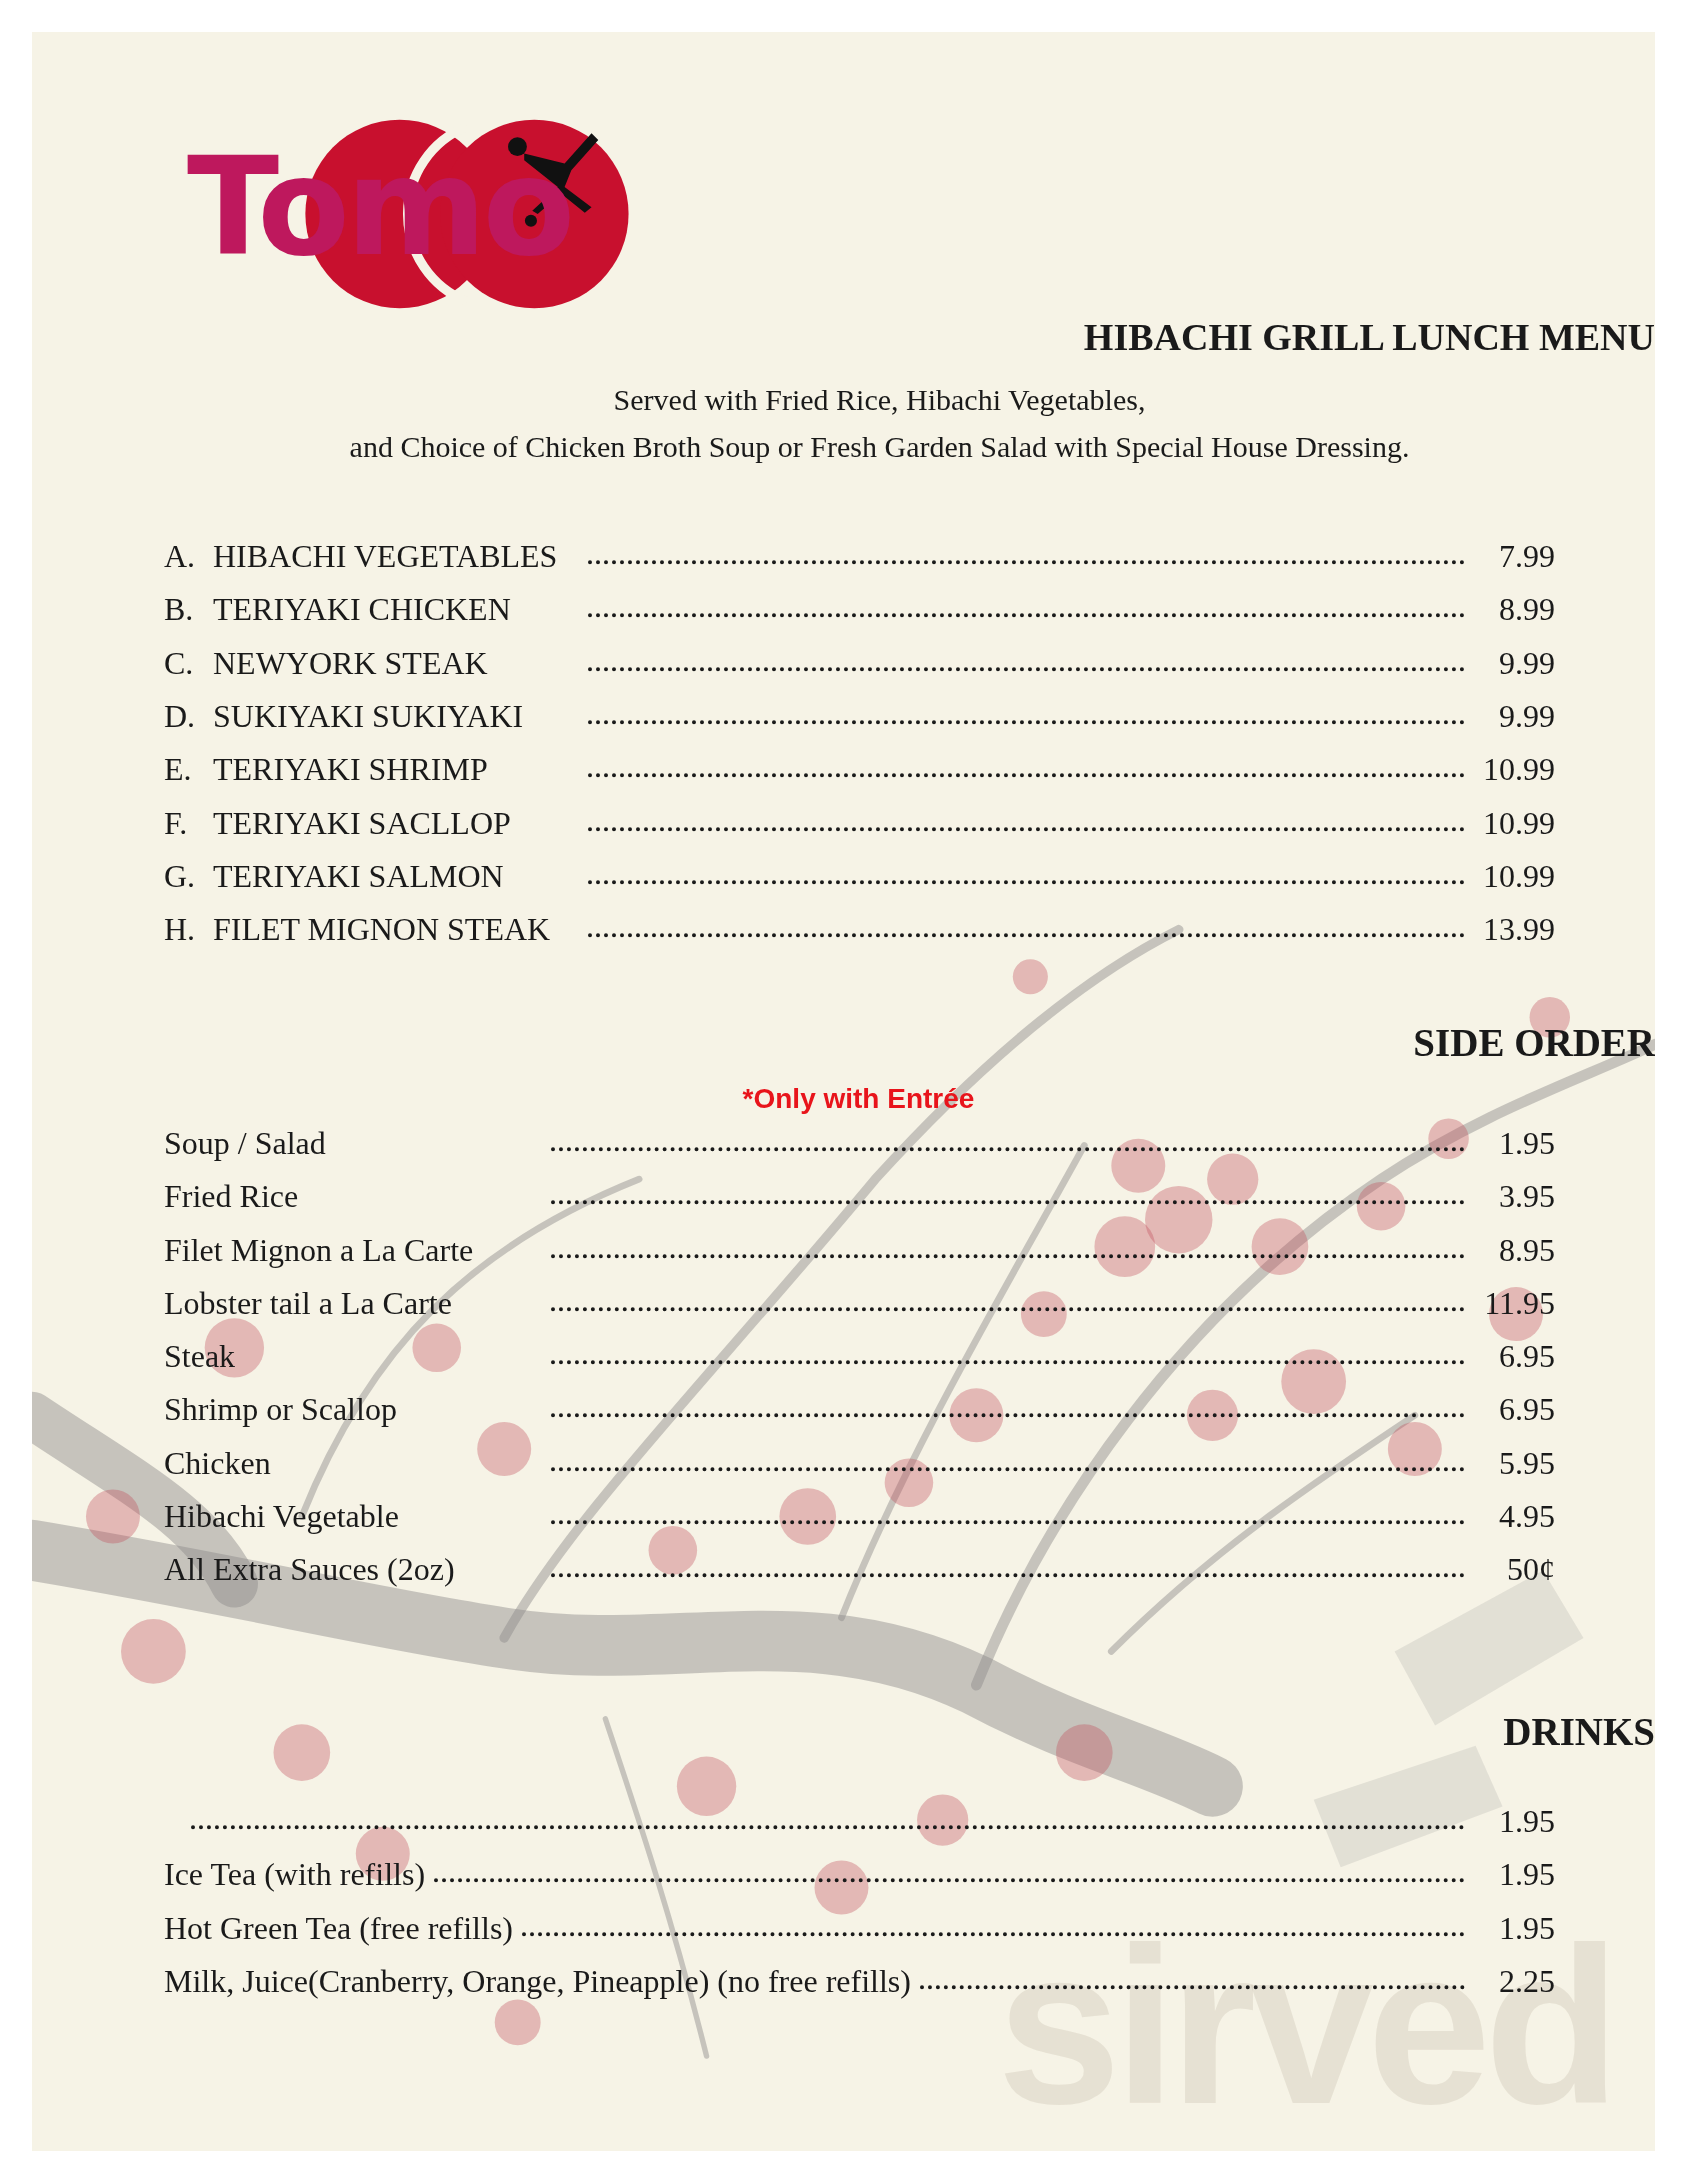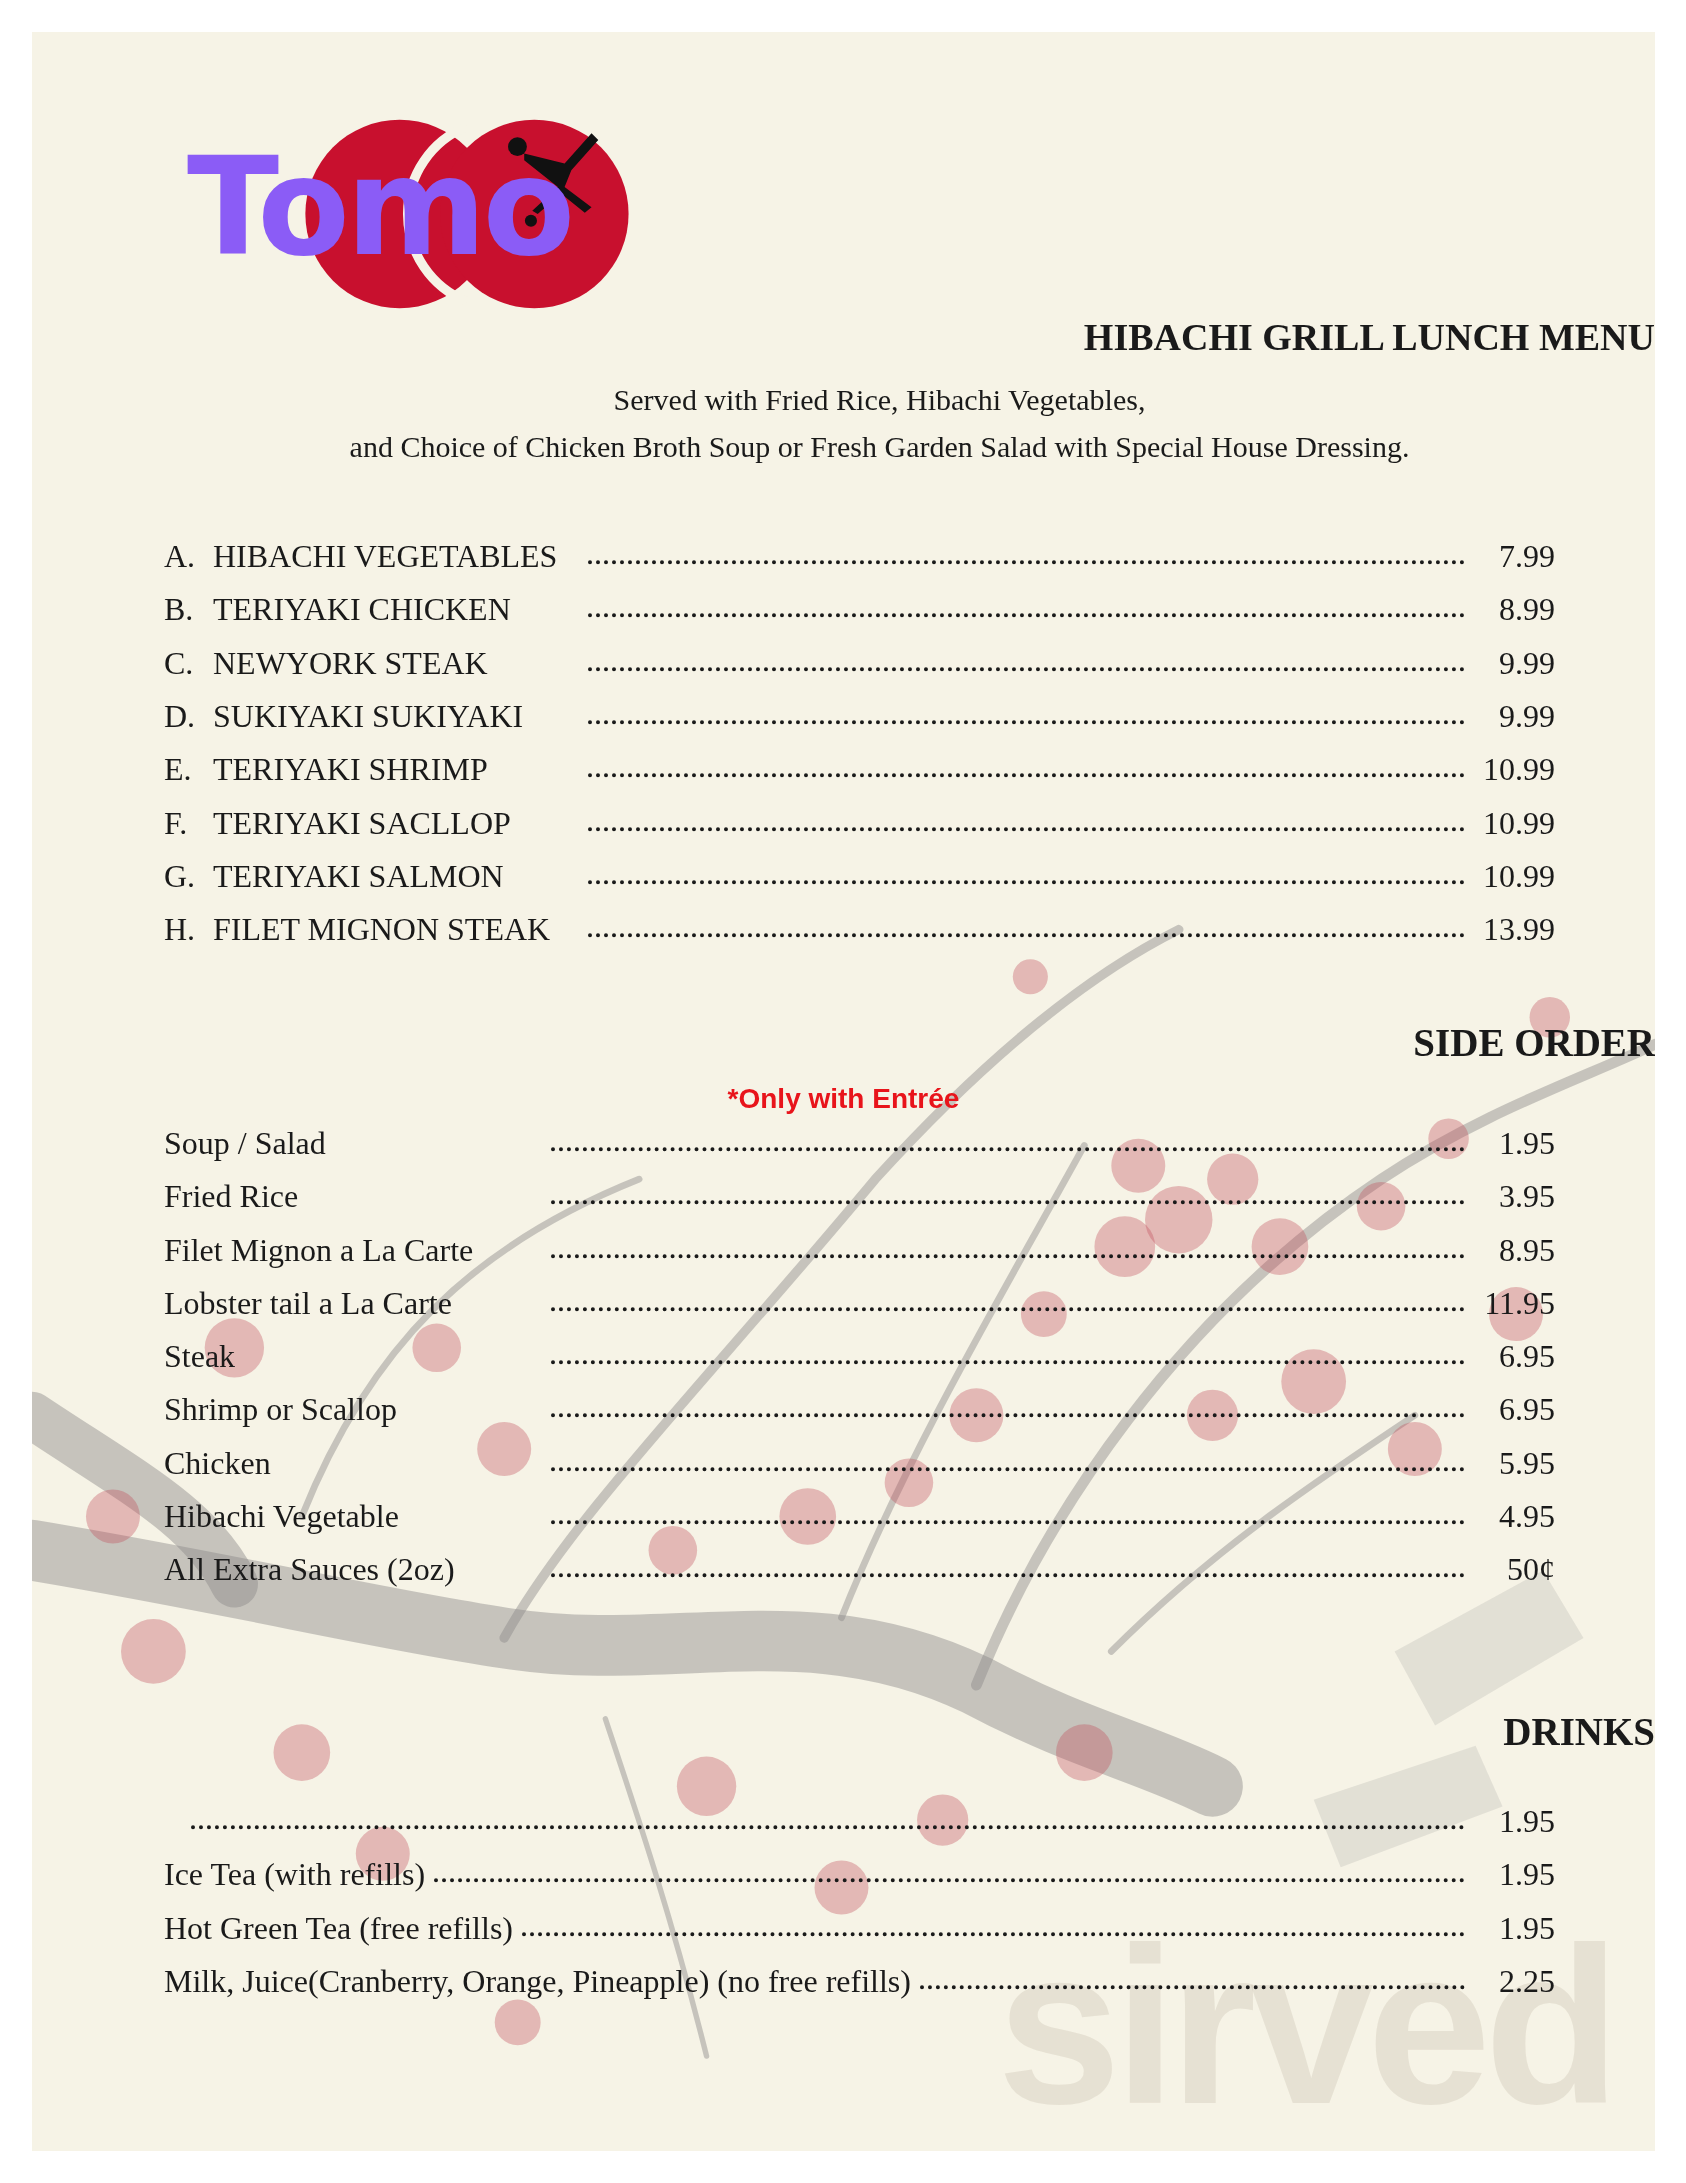--- a/index.html
+++ b/index.html
@@ -13,21 +13,21 @@
   }
   
   .blossom { position: absolute; left: 0; top: 0; width: 1623px; height: 2119px; pointer-events: none; }
   .watermark {
     position: absolute; left: 965px; top: 1882px; font-family: "Liberation Sans", sans-serif;
     font-weight: bold; font-size: 223px; color: rgba(190,180,160,0.28); letter-spacing: -6.7px; line-height: 1;
   }
   .logo { position: absolute; left: 128px; top: 81px; width: 486px; height: 202px; }
   .logo-text {
     position: absolute; left: 27px; top: 27px; font-family: "DejaVu Sans", sans-serif; font-weight: bold;
-    font-size: 135px; color: #8b5cf6; letter-spacing: -4px; line-height: 1;
+    font-size: 135px; color: #be185d; letter-spacing: -4px; line-height: 1;
   }
   .title {
     position: absolute; left: 0; width: 1623px; text-align: right; font-weight: bold;
   }
   .t-main { top: 283px; font-size: 38px; }
   .sub { position: absolute; left: 0; width: 1623px; text-align: center; font-size: 30px; padding-left: 36px; }
   .sub1 { top: 351px; }
   .sub2 { top: 398px; }
   .row {
     position: absolute; left: 132px; width: 1391px; height: 40px; display: flex; align-items: baseline;
@@ -37,21 +37,21 @@
   .row .name { white-space: nowrap; }
   .row .dots {
     flex: 1; margin: 0 9.4px; border-bottom: 4.7px dotted #1a1a1a; height: 0.7px; transform: translateY(-2.7px);
   }
   .row .price { width: 81px; text-align: right; }
   .side-name { width: 378px; }
   .entree-name { width: 415px; display: flex; }
   .h2 { font-size: 39px; }
   .note {
     position: absolute; left: 0; width: 1623px; text-align: center; top: 1051px;
-    font-family: "Liberation Sans", sans-serif; font-weight: bold; font-size: 28px; color: #e8141b;
+    font-family: "Liberation Sans", sans-serif; font-weight: bold; font-size: 28px; color: #e8141b; padding-left: 15px;
   }
 </style>
 </head>
 <body>
 
 <div class="page">
 
   <svg class="blossom" viewBox="0 0 2406 3140">
     <g fill="none" stroke="#8c8a8a" stroke-opacity="0.45" stroke-linecap="round">
       <path d="M0 2250 C 300 2300, 500 2350, 700 2380 C 950 2420, 1150 2330, 1400 2450 C 1550 2530, 1650 2550, 1750 2600" stroke-width="90"></path>

